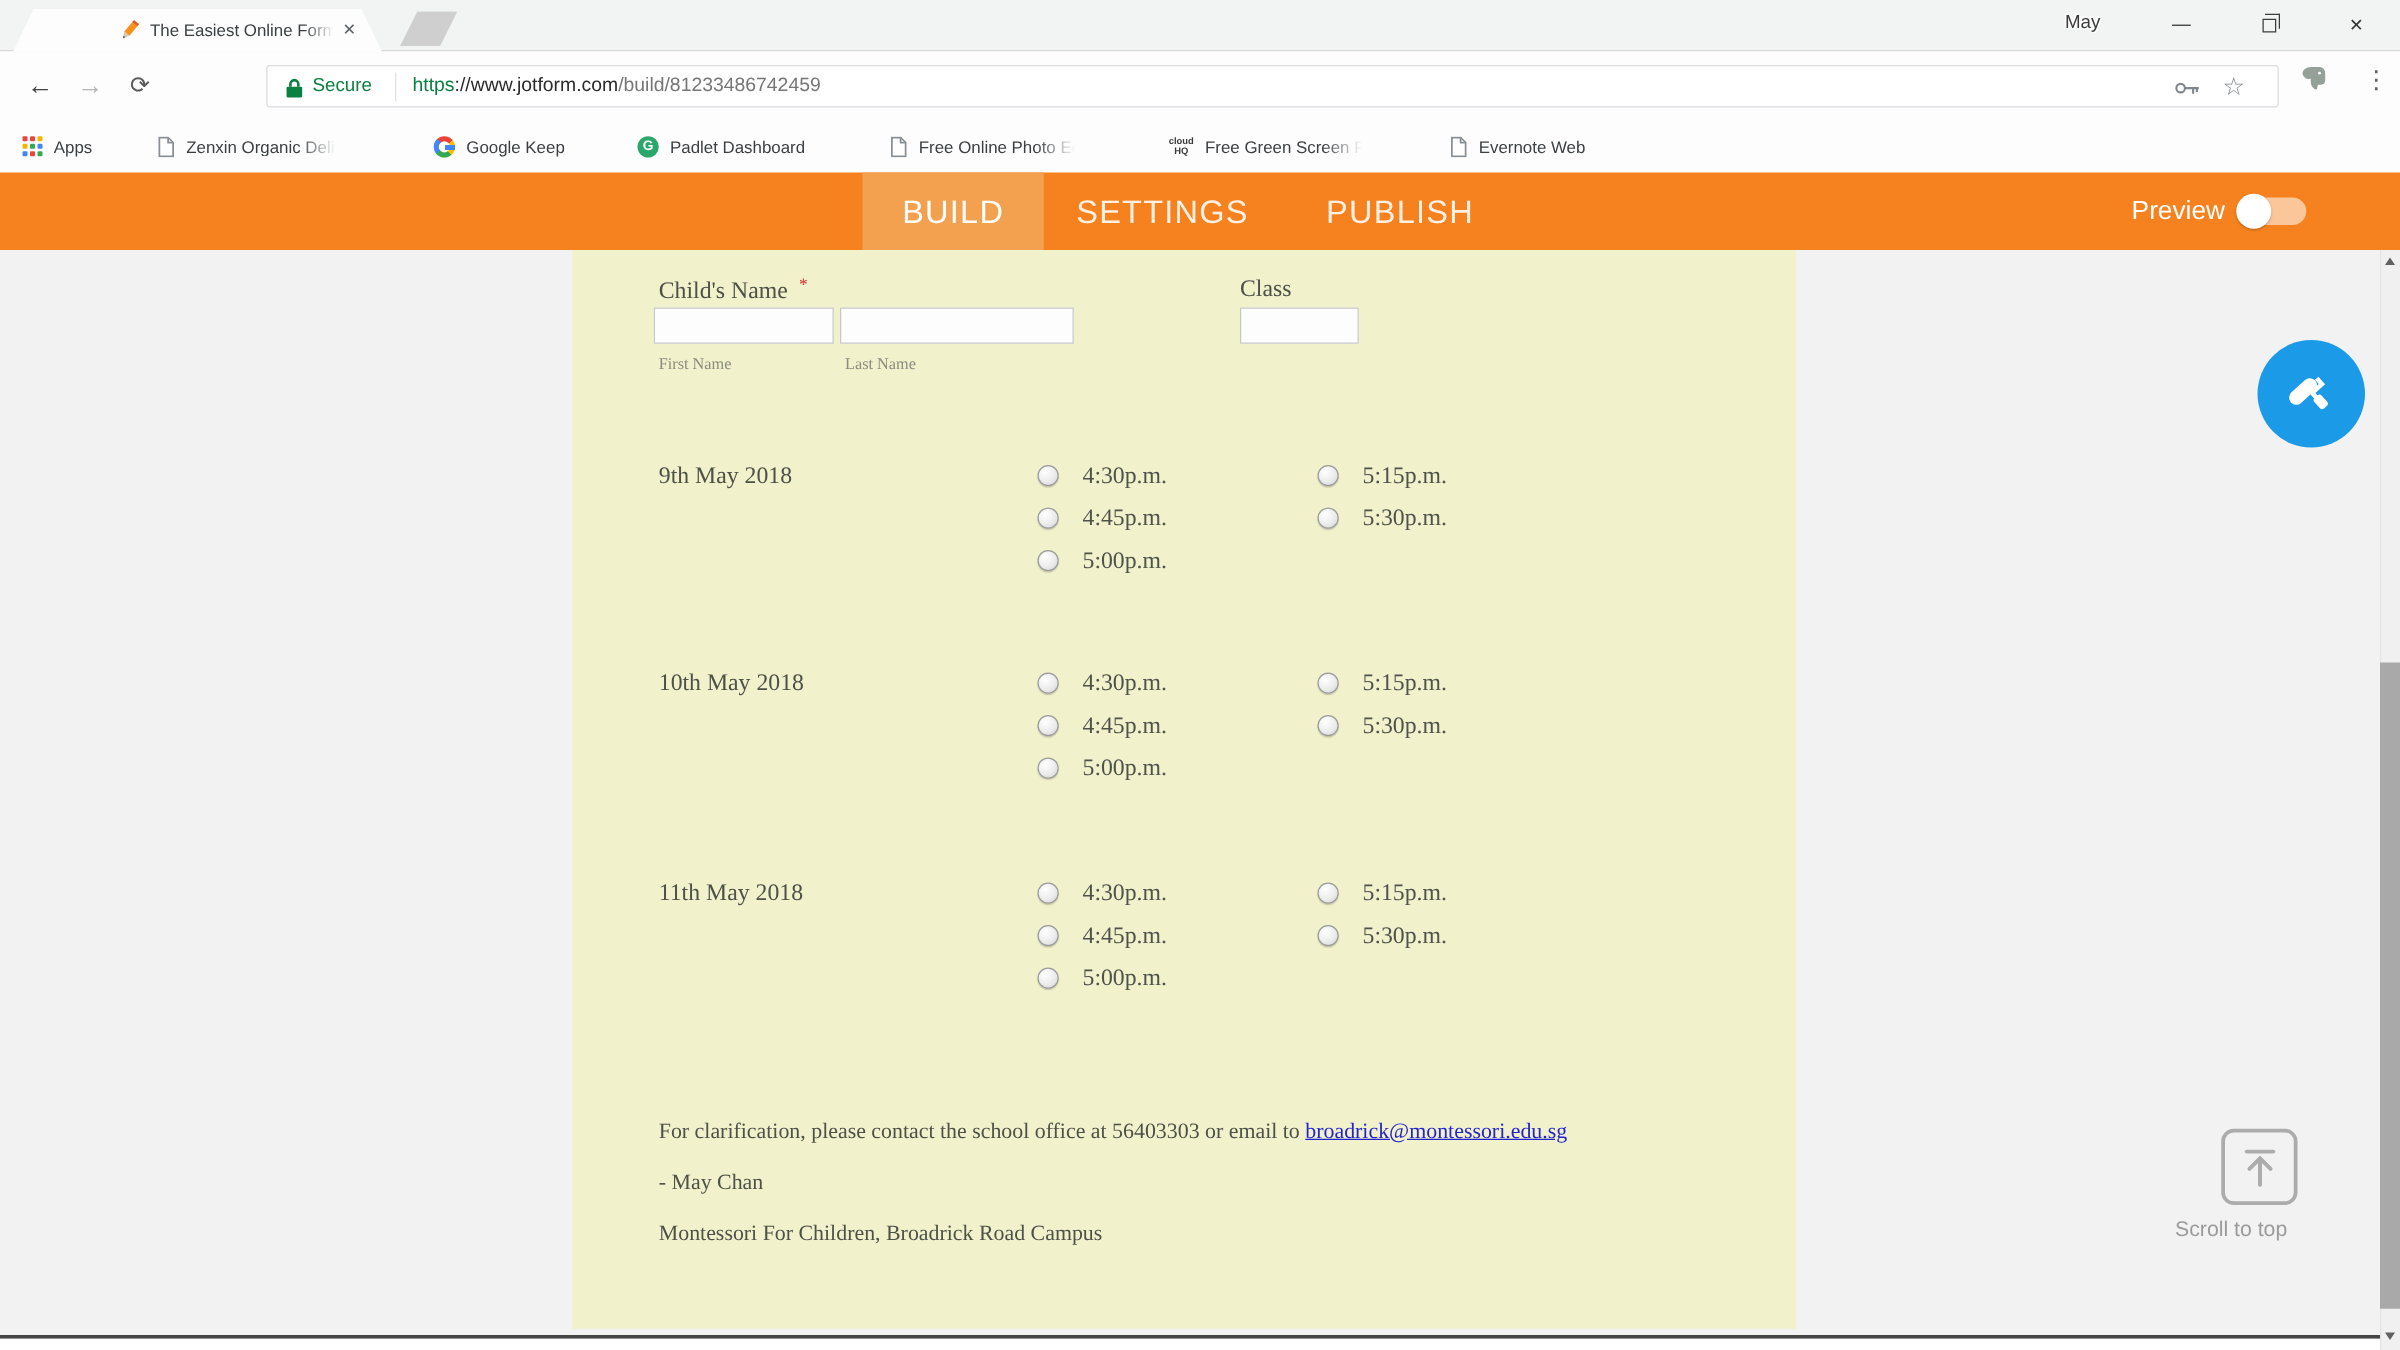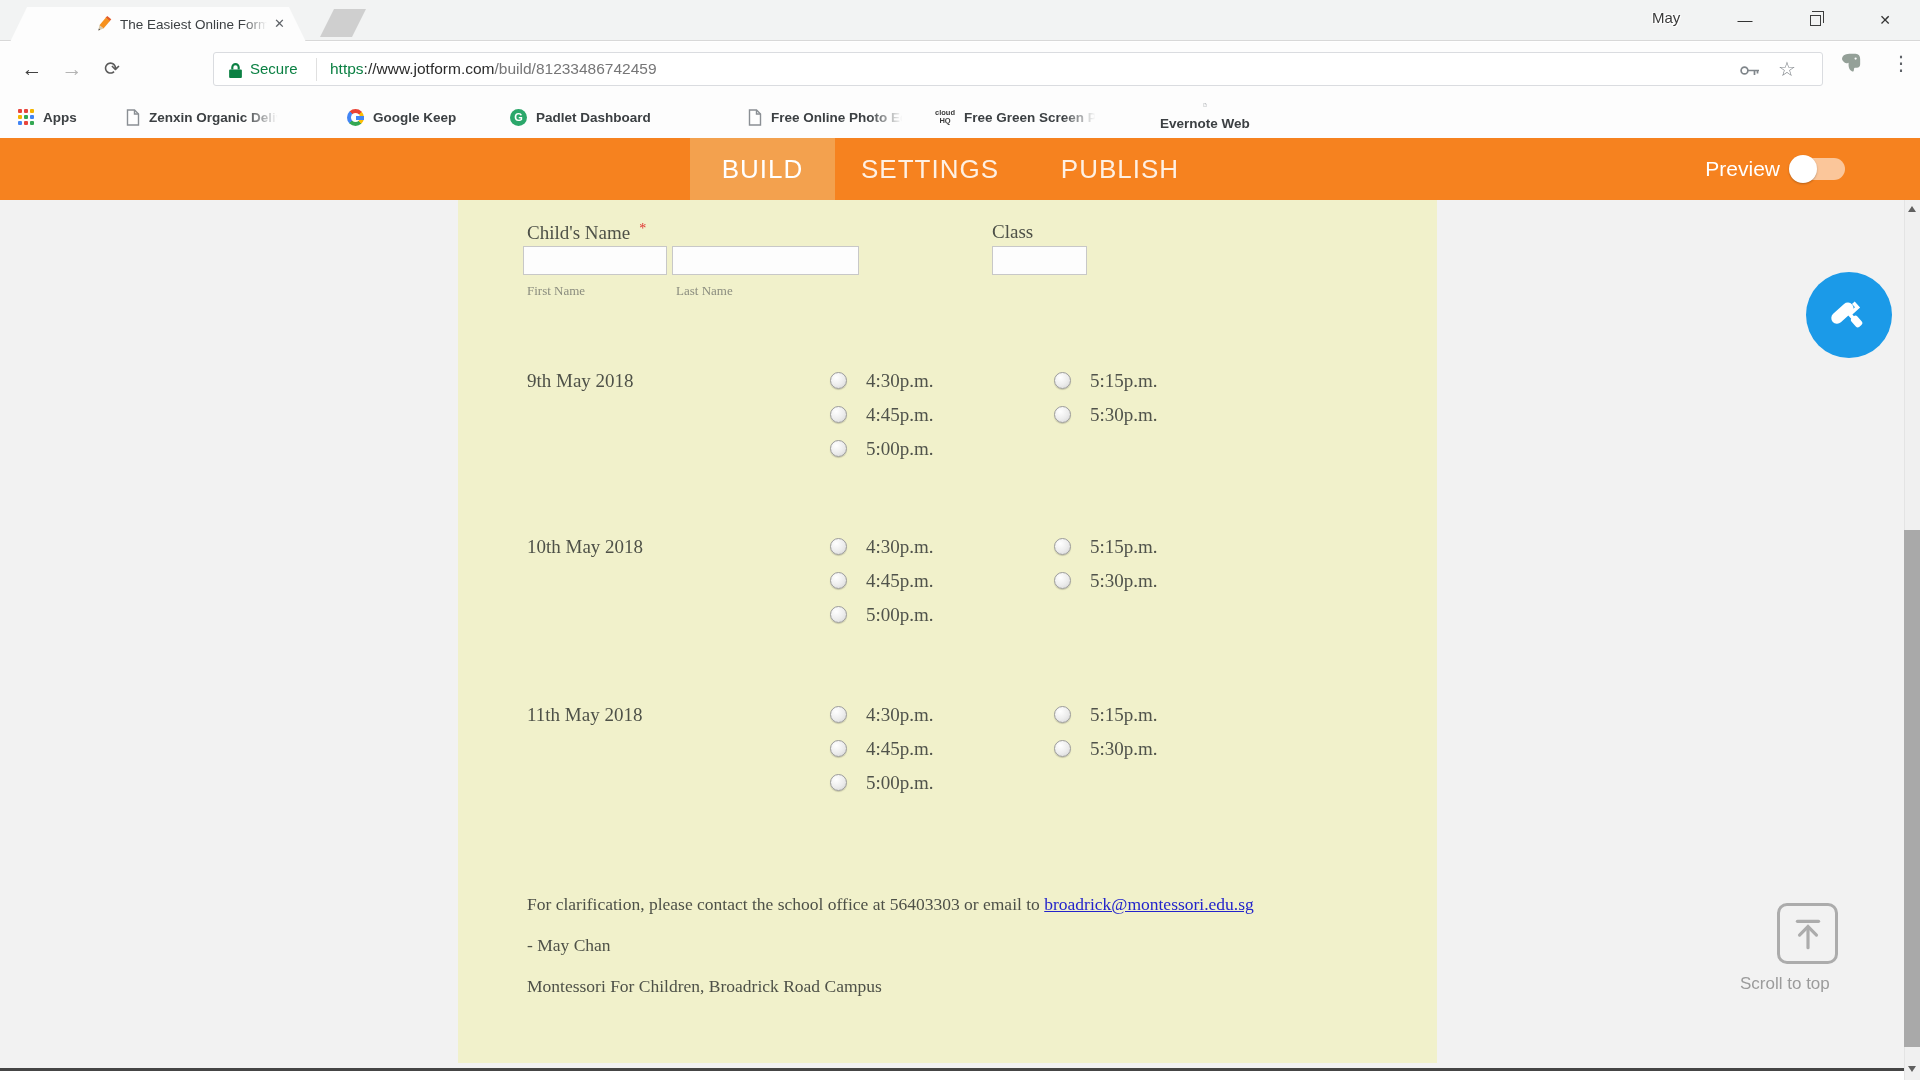--- a/index.html
+++ b/index.html
@@ -39,21 +39,21 @@
   .url-host { color:#2B2B2B; }
   .url-path { color:#767677; }
   .key-svg { position:absolute; right:62px; top:11px; }
   .star-glyph { position:absolute; right:26px; top:4px; font-size:20px; color:#80868B; }
   .ev-ext { position:absolute; left:1838px; top:8px; }
   .menu-dots { position:absolute; left:1891px; top:9px; font-size:20px; color:#5F6368; }
 
   
   .bookmarks { position:absolute; left:0; top:96px; width:1920px; height:42px; background:#FDFDFD; }
   .bm { position:absolute; top:7px; height:28px; display:flex; align-items:center; gap:9px; }
-  .bm-label { font-size:13.5px; color:#3C4043; white-space:nowrap;font-weight:bold; }
+  .bm-label { font-size:13.5px; color:#3C4043; white-space:nowrap; }
   .bm-fade { max-width:166px; overflow:hidden;
              -webkit-mask-image:linear-gradient(to right,#000 72%,transparent 96%); mask-image:linear-gradient(to right,#000 72%,transparent 96%); }
   .g9 { display:grid; grid-template-columns:repeat(3,4px); grid-template-rows:repeat(3,4px); gap:2px; }
   .g9 b { width:4px; height:4px; border-radius:1px; }
   .gball { width:17px; height:17px; border-radius:50%; position:relative;
            background:conic-gradient(from -40deg,#EA4335 0 90deg,#FBBC05 90deg 180deg,#34A853 180deg 270deg,#4285F4 270deg 360deg); }
   .gball::after { content:""; position:absolute; inset:4px; background:#FDFDFD; border-radius:50%; }
   .gball i { position:absolute; right:0px; top:7px; width:8px; height:4px; background:#4285F4; z-index:2; }
   .gram { width:17px; height:17px; border-radius:50%; background:#2BA76A; color:#fff; font-size:11px; font-weight:bold; text-align:center; line-height:17px; }
   .chq { font-size:7.5px; font-weight:700; color:#3A3A3A; line-height:1.1; text-align:center; letter-spacing:0; }
@@ -189,34 +189,34 @@
           <i></i>
         </span>
       <span class="bm-label">Google Keep</span>
     </div>
 
     <div class="bm" style="left:510px;">
       <span class="gram">G</span>
       <span class="bm-label">Padlet Dashboard</span>
     </div>
 
-    <div class="bm" style="left:748px;justify-content:space-between;">
+    <div class="bm" style="left:712px;justify-content:space-between;">
       <svg width="14" height="17" viewBox="0 0 14 17">
           <path d="M1.5 1 h7 l4 4 v11 h-11z" fill="#FEFEFE" stroke="#8A8F94" stroke-width="1.4"></path>
           <path d="M8.5 1 v4 h4" fill="none" stroke="#8A8F94" stroke-width="1.4"></path>
         </svg>
       <span class="bm-label bm-fade">Free Online Photo Ed</span>
     </div>
 
     <div class="bm" style="left:935px;">
       <span class="chq"><span>cloud</span><br><span>HQ</span></span>
       <span class="bm-label bm-fade">Free Green Screen Pl</span>
     </div>
 
-    <div class="bm" style="left:1160px;flex-direction:column;">
+    <div class="bm" style="left:1160px;">
       <svg width="14" height="17" viewBox="0 0 14 17">
           <path d="M1.5 1 h7 l4 4 v11 h-11z" fill="#FEFEFE" stroke="#8A8F94" stroke-width="1.4"></path>
           <path d="M8.5 1 v4 h4" fill="none" stroke="#8A8F94" stroke-width="1.4"></path>
         </svg>
       <span class="bm-label">Evernote Web</span>
     </div>
   </div>
 
   <div class="appbar">
     <div class="jtab active" style="left:690px; width:145px;">BUILD</div>

